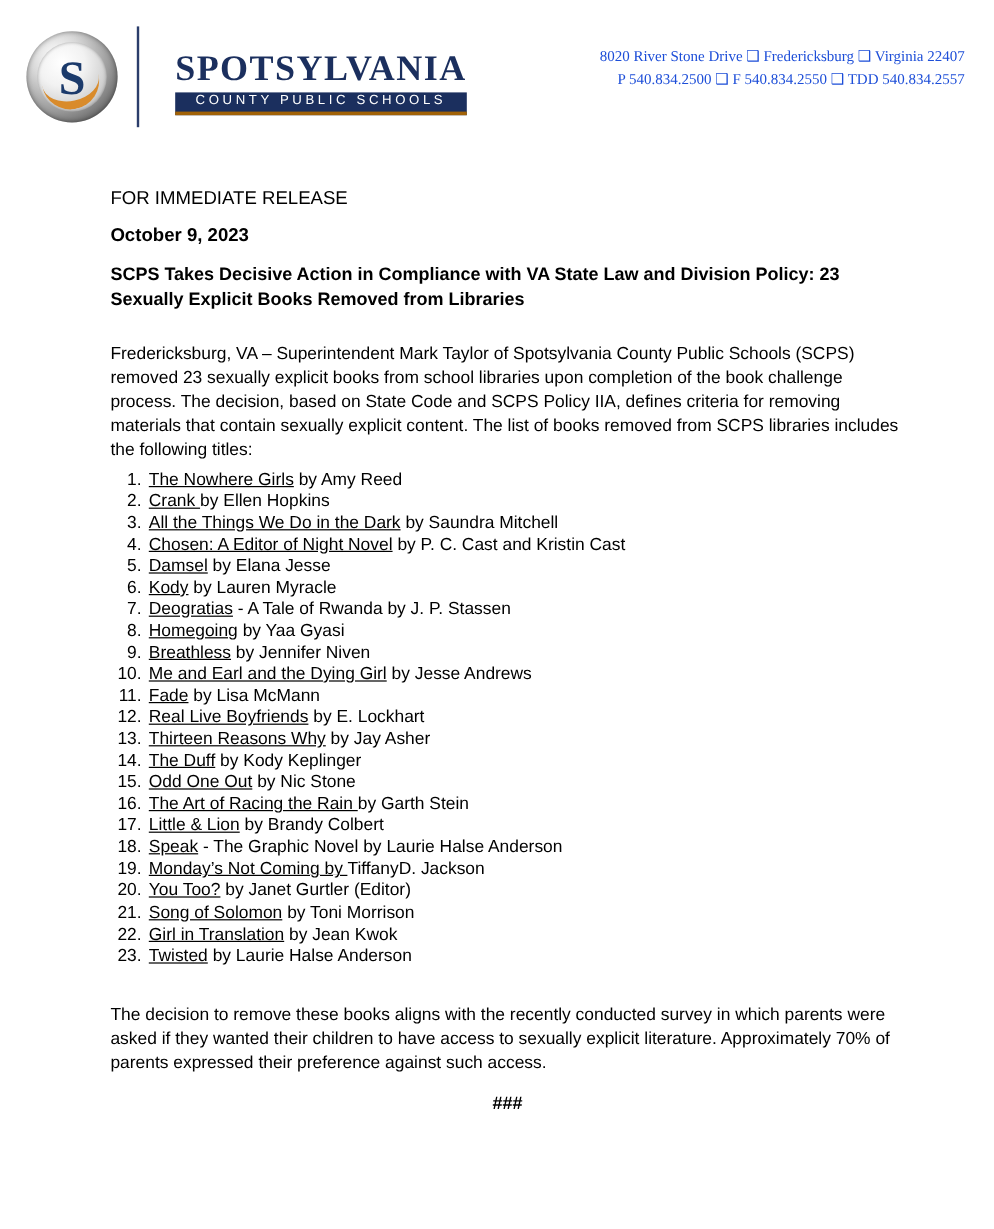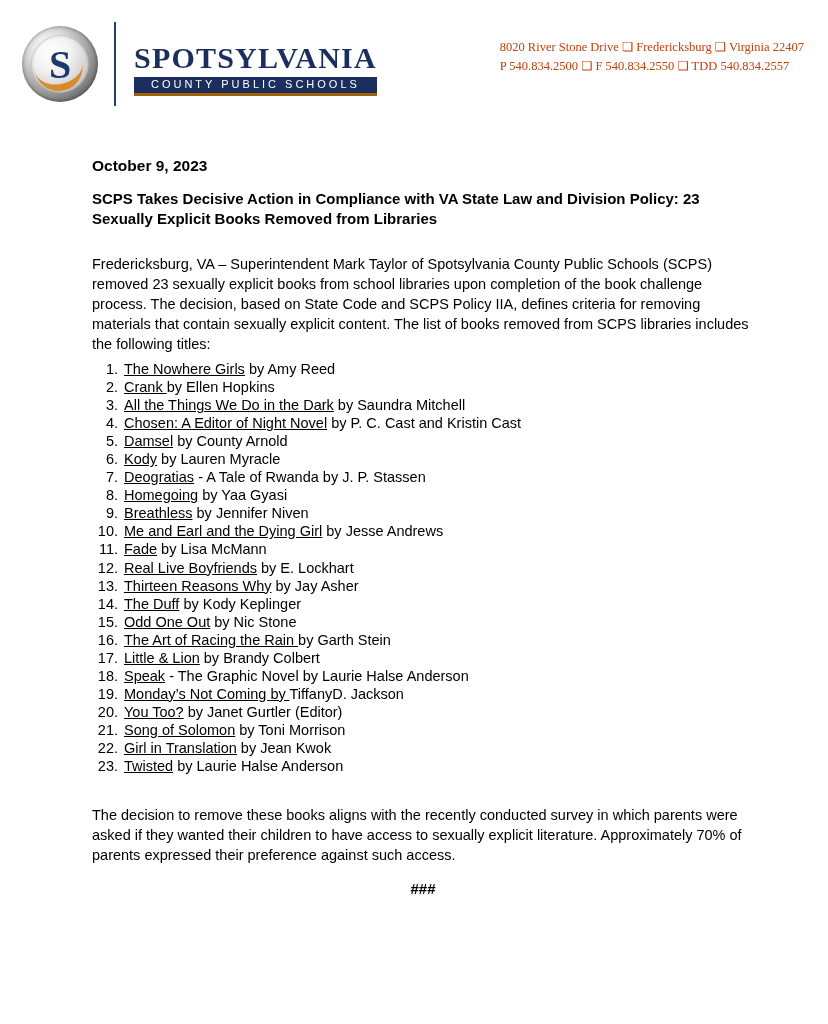--- a/index.html
+++ b/index.html
@@ -72,20 +72,21 @@
   .divider {
     width: 2px;
     height: 84px;
     background: #2b3d6b;
     margin: 0 18px 0 16px;
     flex: 0 0 auto;
   }
   .wordmark {
     flex: 0 0 auto;
     padding-top: 10px;
+    margin-left: 12px;
   }
   .wordmark .w-top {
     font-family: "Liberation Serif", serif;
     font-size: 30px;
     font-weight: bold;
     letter-spacing: 1.2px;
     color: #1b2f5e;
     line-height: 1;
   }
   .wordmark .w-bar {
@@ -97,24 +98,24 @@
   }
   .wordmark .w-bot {
     font-family: "Liberation Sans", sans-serif;
     font-size: 11px;
     letter-spacing: 3px;
     color: #ffffff;
     line-height: 1;
   }
   .contact {
     margin-left: auto;
-    text-align: left;
+    text-align: right;
     font-family: "Liberation Serif", serif;
     font-size: 12.5px;
-    color: #c2410c;
+    color: #1d4ed8;
     line-height: 1.55;
     padding-top: 16px;
     padding-right: 6px;
   }
 
   
   .doc {
     padding: 34px 74px 0 92px;
     font-size: 14.5px;
     line-height: 1.33;
@@ -194,30 +195,31 @@
       </div>
     </div>
   </div>
   <div class="contact">
     <div>8020 River Stone Drive  ❑  Fredericksburg  ❑  Virginia 22407</div>
     <div>P 540.834.2500   ❑   F 540.834.2550   ❑   TDD 540.834.2557</div>
   </div>
 </div>
 
 <div class="doc">
+  <div class="release-label">FOR IMMEDIATE RELEASE</div>
   <div class="release-date">October 9, 2023</div>
   <div class="headline">SCPS Takes Decisive Action in Compliance with VA State Law and Division Policy: 23 Sexually Explicit Books Removed from Libraries</div>
   <div class="lede">Fredericksburg, VA – Superintendent Mark Taylor of Spotsylvania County Public Schools (SCPS) removed 23 sexually explicit books from school libraries upon completion of the book challenge process. The decision, based on State Code and SCPS Policy IIA, defines criteria for removing materials that contain sexually explicit content.  The list of books removed from SCPS libraries includes the following titles:</div>
 
   <ol class="booklist" id="booklist">
       <li><span class="title">The Nowhere Girls</span><span> by Amy Reed</span></li>
       <li><span class="title">Crank </span><span>by Ellen Hopkins</span></li>
       <li><span class="title">All the Things We Do in the Dark</span><span> by Saundra Mitchell</span></li>
       <li><span class="title"> Chosen: A Editor of Night Novel</span><span> by P. C. Cast and Kristin Cast</span></li>
-      <li><span class="title">Damsel</span><span> by County Arnold</span></li>
+      <li><span class="title">Damsel</span><span> by Elana Jesse</span></li>
       <li><span class="title">Kody</span><span> by Lauren Myracle</span></li>
       <li><span class="title">Deogratias</span><span> - A Tale of Rwanda by J. P. Stassen</span></li>
       <li><span class="title">Homegoing</span><span> by Yaa Gyasi</span></li>
       <li><span class="title">Breathless</span><span> by Jennifer Niven</span></li>
       <li><span class="title">Me and Earl and the Dying Girl</span><span> by Jesse Andrews</span></li>
       <li><span class="title">Fade</span><span> by Lisa McMann</span></li>
       <li><span class="title">Real Live Boyfriends</span><span> by E. Lockhart</span></li>
       <li><span class="title">Thirteen Reasons Why</span><span> by Jay Asher</span></li>
       <li><span class="title">The Duff</span><span> by Kody Keplinger</span></li>
       <li><span class="title">Odd One Out</span><span> by Nic Stone</span></li>

